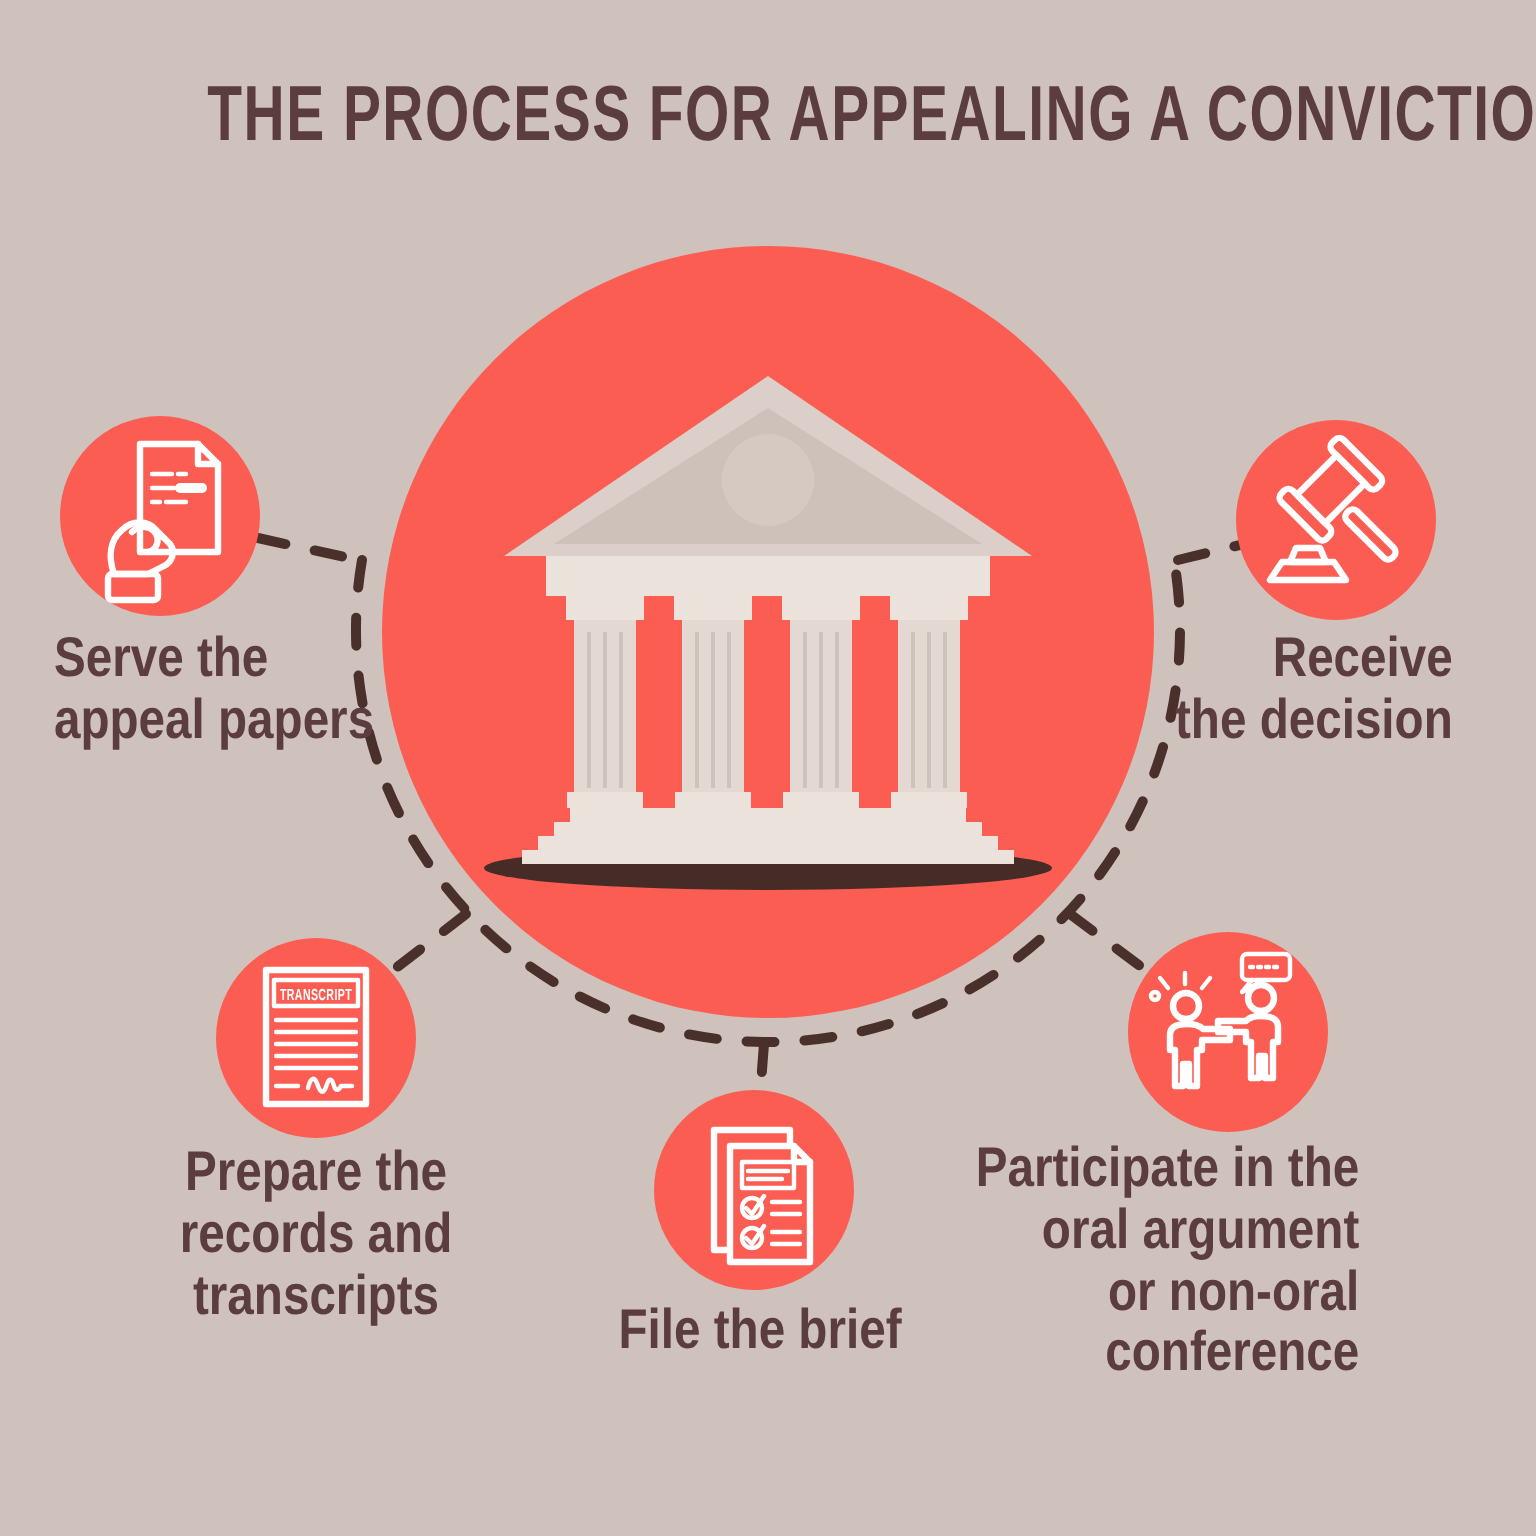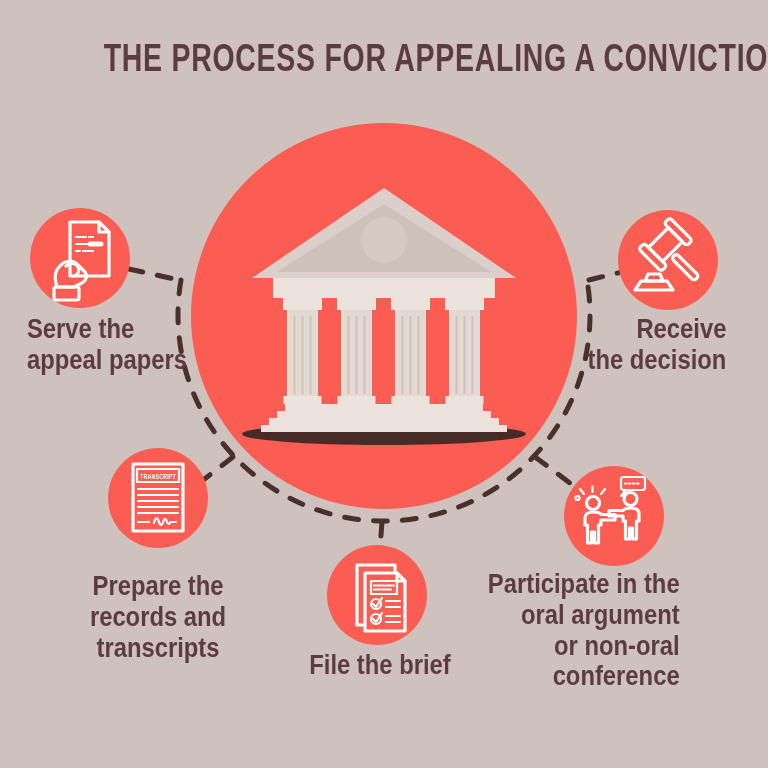--- a/index.html
+++ b/index.html
@@ -136,21 +136,21 @@
       </g>
       <g>
         <polygon points="27,71 45,71 42,64 30,64"></polygon>
         <polygon points="17,80 55,80 49,71 23,71"></polygon>
       </g>
     </svg>
   </div>
   <div class="label ar" style="right:42px;top:314px;">Receive
 the decision</div>
 
-  <div class="node" style="left:108px;top:448px;text-align:center;">
+  <div class="node" style="left:108px;top:469px;text-align:center;">
     <svg class="icon" viewBox="0 0 100 100">
       <rect x="25" y="16" width="50" height="67"></rect>
       <rect x="29" y="21" width="42" height="13" class="thin"></rect>
       <text x="50" y="31" text-anchor="middle" textLength="36" lengthAdjust="spacingAndGlyphs" class="t-label">TRANSCRIPT</text>
       <path class="thin" d="M 30 41 H 70 M 30 47 H 70 M 30 53 H 70 M 30 59 H 70 M 30 65 H 70"></path>
       <path class="thin" d="M 30 74 H 41"></path>
       <path class="thin" d="M 46 75 C 47.5 69 49.5 69 51 74 C 52.5 78 54 78 55.5 73 C 56.5 70 58 70 59 74 C 60 77 61.5 76 62.5 74 L 68 74"></path>
     </svg>
   </div>
   <div class="label ac" style="left:28px;top:571px;width:260px;">Prepare the

